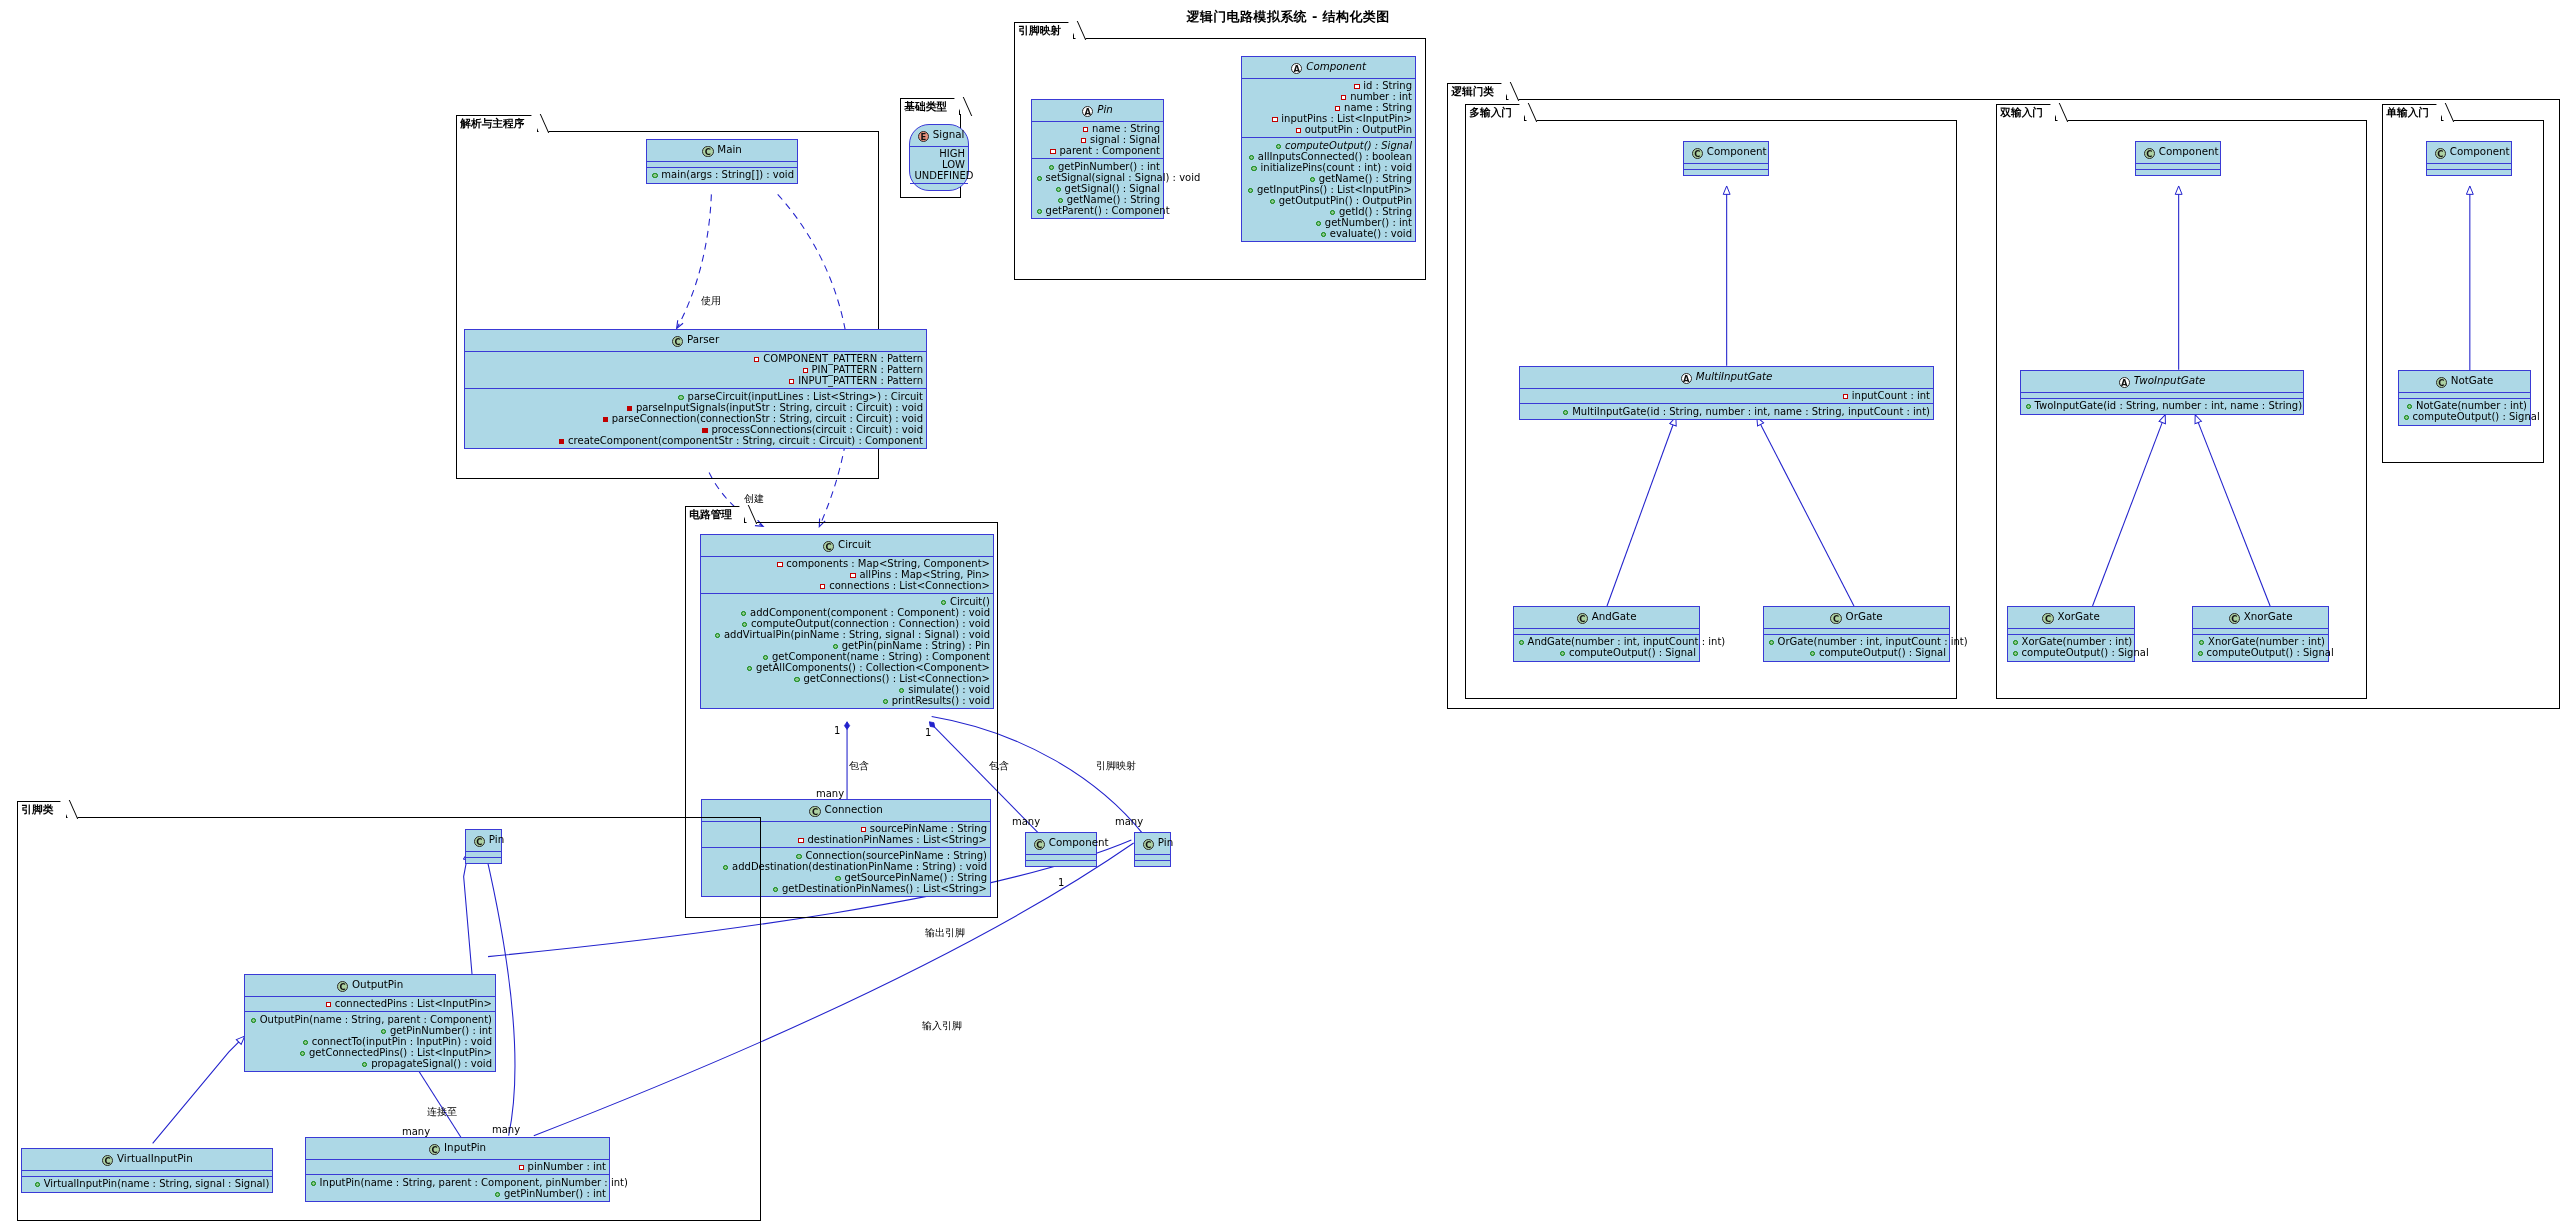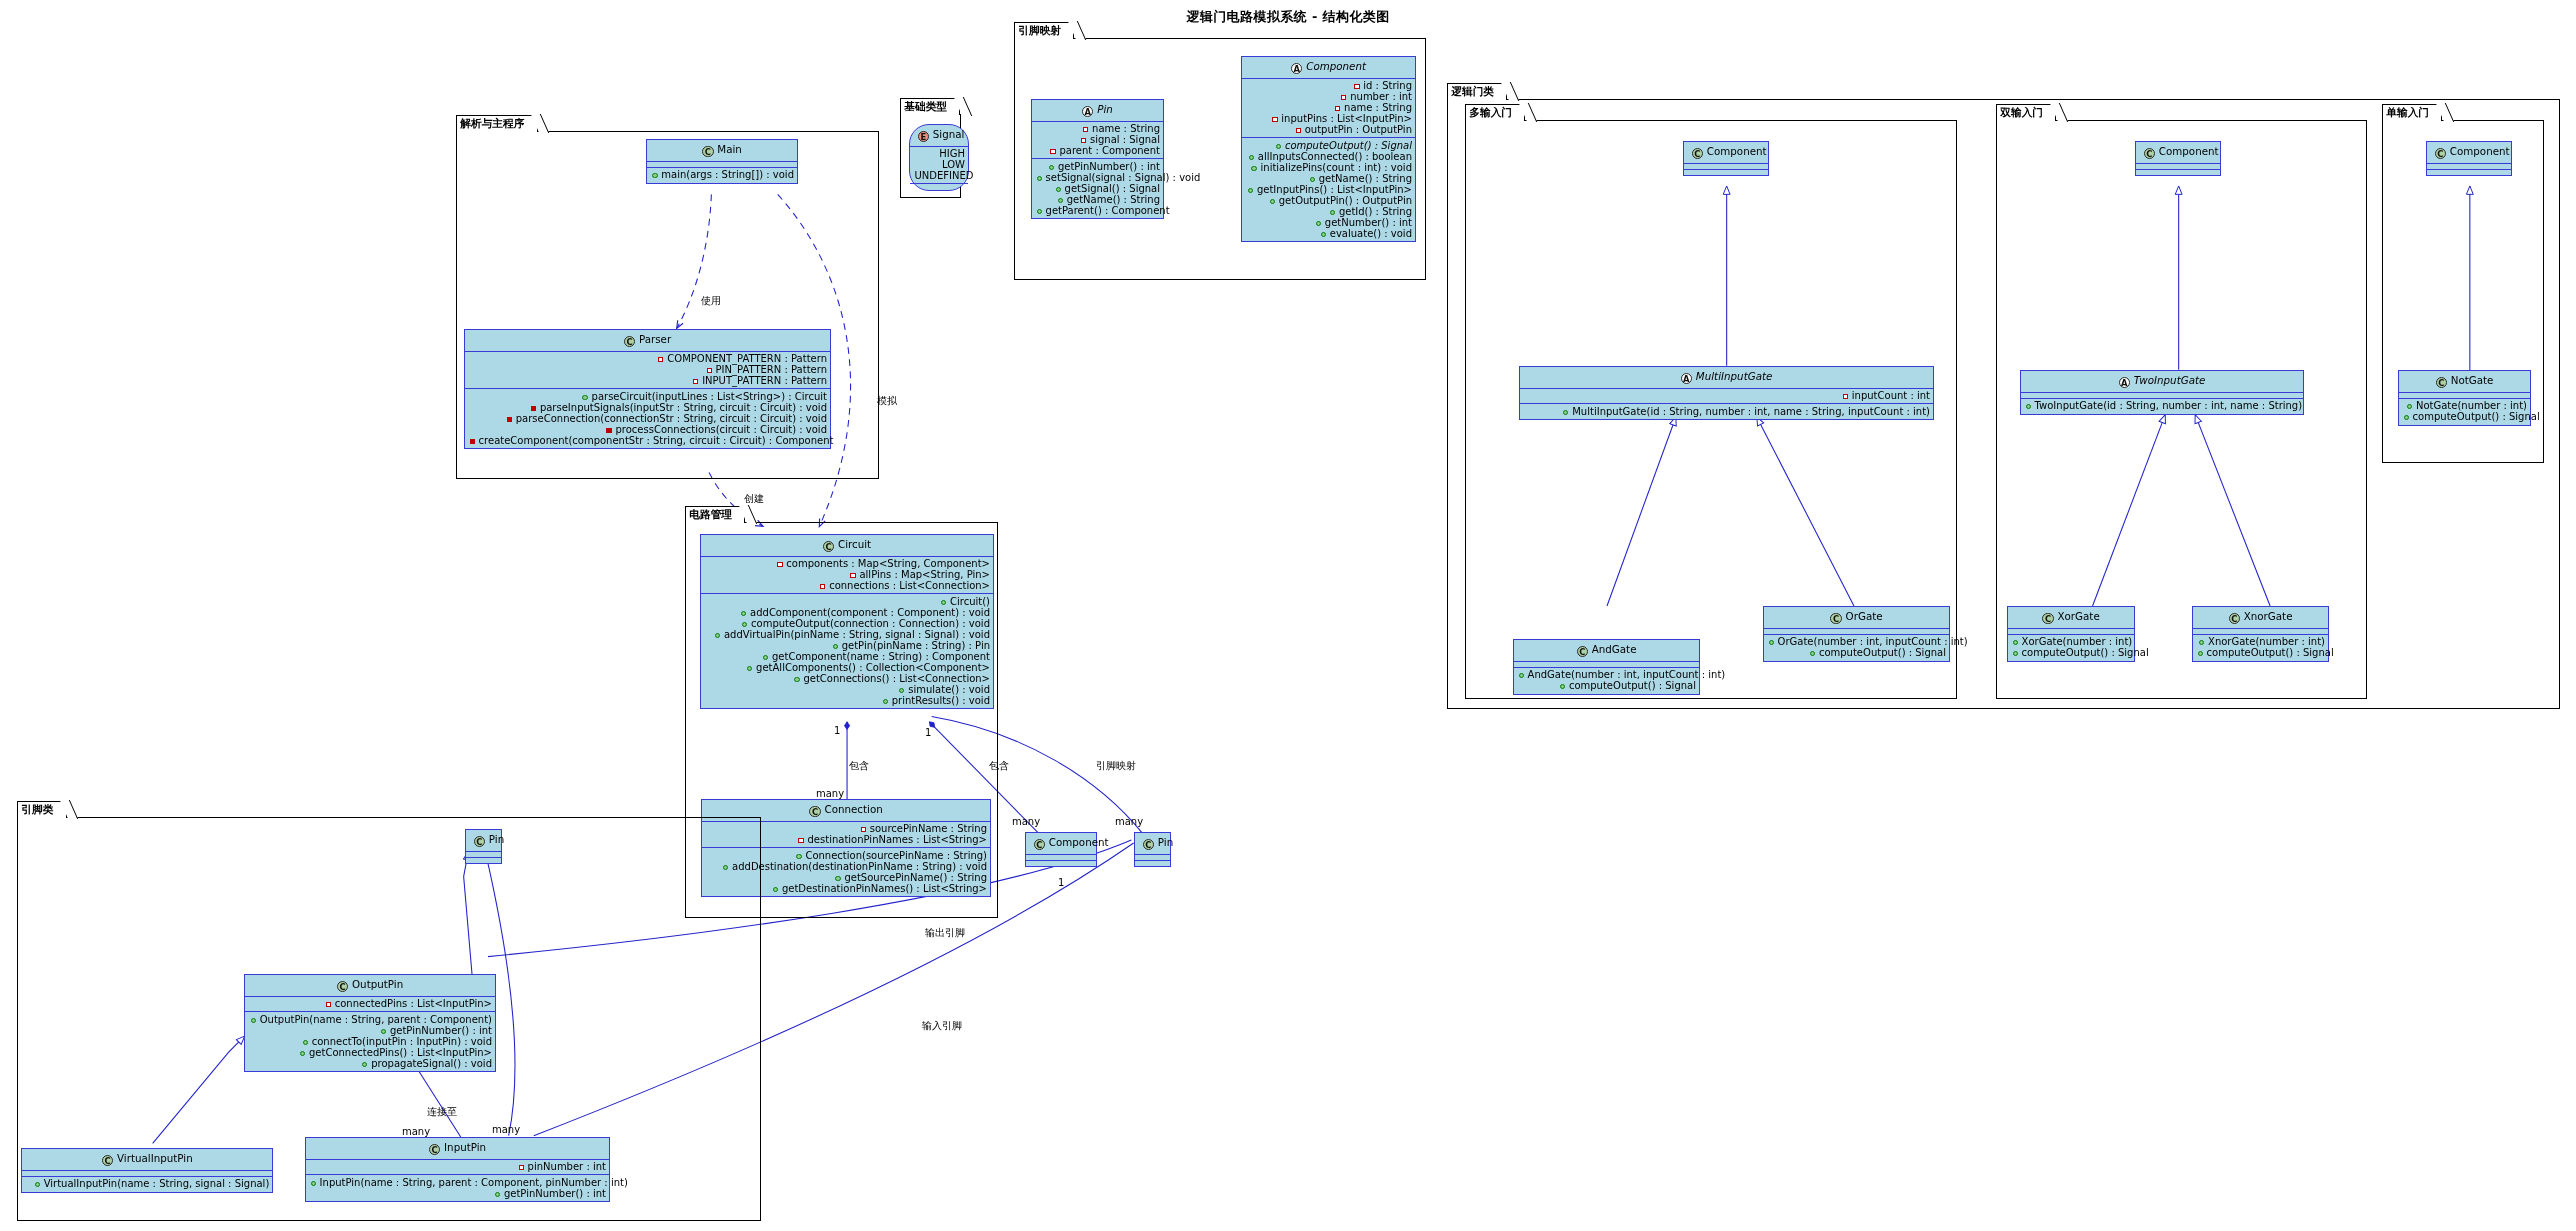--- a/index.html
+++ b/index.html
@@ -295,21 +295,21 @@
 <div class="cls" style="left:646px; top:139px; width:152px;">
   <div class="cls-head">
     <span class="stereo c">C</span><span class="cls-name">Main</span>
   </div>
   <div class="cls-sec empty"></div>
   <div class="cls-sec">
     <div class="row"><span class="vis pub"></span><span>main(args : String[]) : void</span></div>
   </div>
 </div>
 
-<div class="cls" style="left:464px; top:329px; width:367px;">
+<div class="cls" style="left:464px; top:329px; width:463px;">
   <div class="cls-head">
     <span class="stereo c">C</span><span class="cls-name">Parser</span>
   </div>
   <div class="cls-sec">
     <div class="row"><span class="vis priv"></span><span>COMPONENT_PATTERN : Pattern</span></div>
     <div class="row"><span class="vis priv"></span><span>PIN_PATTERN : Pattern</span></div>
     <div class="row"><span class="vis priv"></span><span>INPUT_PATTERN : Pattern</span></div>
   </div>
   <div class="cls-sec">
     <div class="row"><span class="vis pub"></span><span>parseCircuit(inputLines : List&lt;String&gt;) : Circuit</span></div>
@@ -451,21 +451,21 @@
     <span class="stereo a">A</span><span class="cls-name">MultiInputGate</span>
   </div>
   <div class="cls-sec">
     <div class="row"><span class="vis priv"></span><span>inputCount : int</span></div>
   </div>
   <div class="cls-sec">
     <div class="row"><span class="vis pub"></span><span>MultiInputGate(id : String, number : int, name : String, inputCount : int)</span></div>
   </div>
 </div>
 
-<div class="cls" style="left:1513px; top:606px; width:187px;margin-top:33px;">
+<div class="cls" style="left:1513px; top:606px; width:187px;">
   <div class="cls-head">
     <span class="stereo c">C</span><span class="cls-name">AndGate</span>
   </div>
   <div class="cls-sec empty"></div>
   <div class="cls-sec">
     <div class="row"><span class="vis pub"></span><span>AndGate(number : int, inputCount : int)</span></div>
     <div class="row"><span class="vis pub"></span><span>computeOutput() : Signal</span></div>
   </div>
 </div>
 

